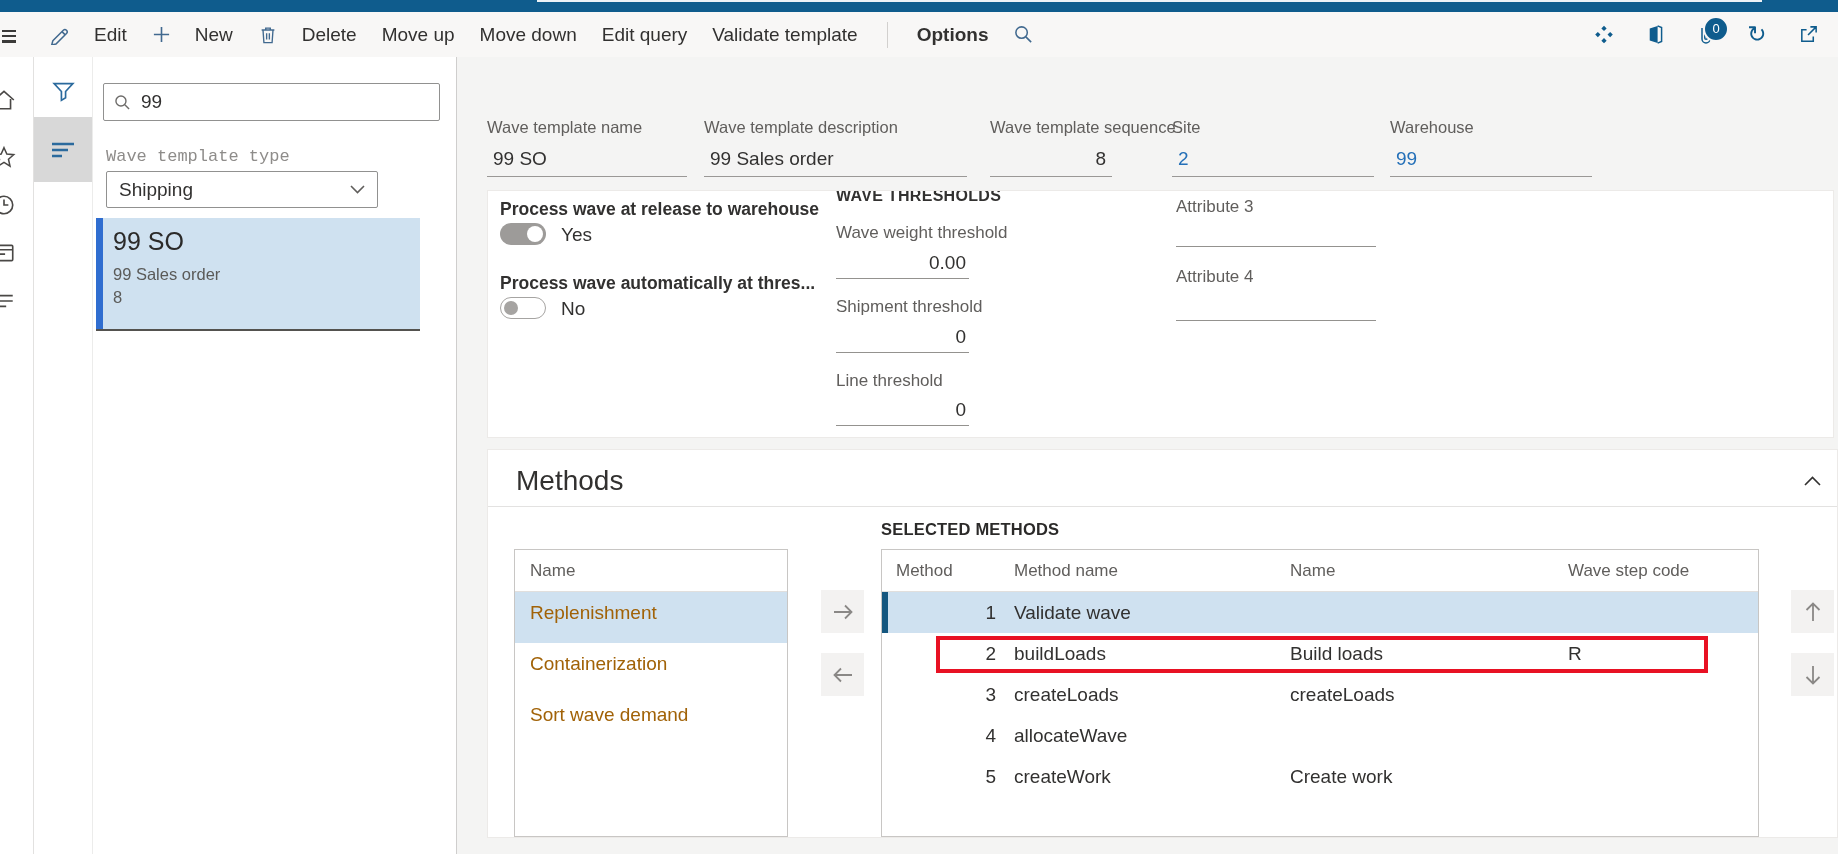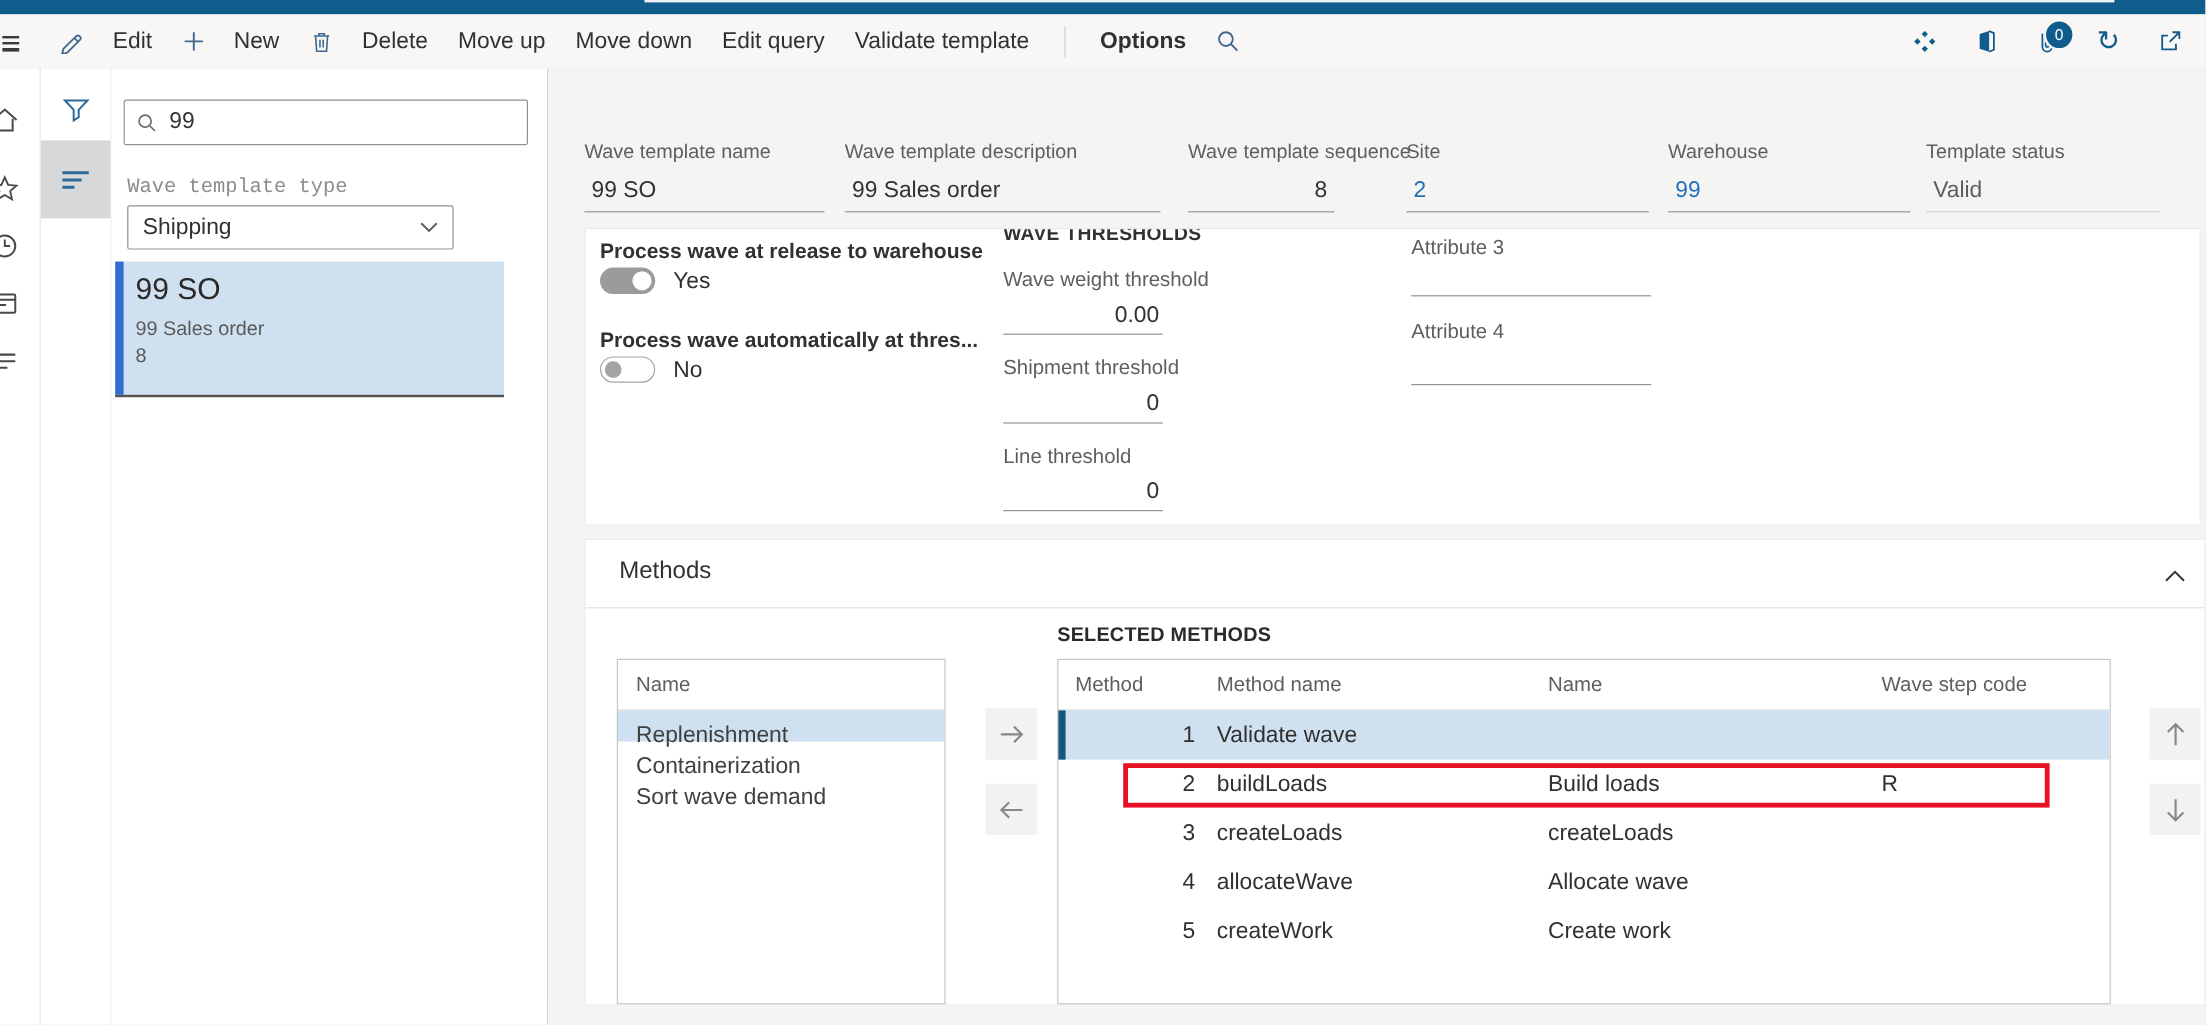--- a/index.html
+++ b/index.html
@@ -59,26 +59,26 @@
   .flabel{position:absolute;font-size:17px;color:#605e5c;white-space:nowrap;}
   .blabel{position:absolute;font-size:17.5px;font-weight:600;color:#323130;white-space:nowrap;}
   .fbox{position:absolute;border-bottom:1px solid #94928f;font-size:19px;color:#323130;
         display:flex;align-items:flex-end;justify-content:flex-end;padding:0 3px 4px 3px;box-sizing:border-box;}
   .toggle{position:absolute;width:46px;height:22px;border-radius:12px;cursor:pointer;}
   .toggle.on{background:#9d9b99;}
   .toggle.on .knob{position:absolute;right:3px;top:3px;width:16px;height:16px;border-radius:50%;background:#fff;}
   .toggle.off{background:#fff;border:1.5px solid #a6a4a2;box-sizing:border-box;}
   .toggle.off .knob{position:absolute;left:3px;top:2.5px;width:14px;height:14px;border-radius:50%;background:#a6a4a2;}
   .tgval{position:absolute;font-size:19px;color:#323130;}
-  .secthead{position:absolute;left:28px;top:15px;font-size:20px;color:#323130;}
+  .secthead{position:absolute;left:28px;top:15px;font-size:28px;color:#323130;}
   .sectline{position:absolute;left:0;top:56px;width:100%;height:1px;background:#e3e2e1;}
   .chev{position:absolute;cursor:pointer;}
   .listbox{position:absolute;left:26px;top:99px;width:274px;height:288px;border:1px solid #c8c6c4;background:#fff;box-sizing:border-box;}
   .lbhead{height:42px;line-height:42px;padding-left:15px;font-size:17px;color:#605e5c;border-bottom:1px solid #e1dfdd;box-sizing:border-box;}
-  .lbrow{height:26px;line-height:41px;padding-left:15px;font-size:19px;color:#404040;cursor:pointer;}
+  .lbrow{height:51px;line-height:41px;padding-left:15px;font-size:19px;color:#a16207;cursor:pointer;}
   .lbrow.sel{background:var(--selection,#cfe1f0);}
   .selmeth{position:absolute;left:393px;top:70px;font-size:16.5px;font-weight:700;color:#2b2a29;letter-spacing:.2px;}
   .grid{position:absolute;left:393px;top:99px;width:878px;height:288px;border:1px solid #c8c6c4;background:#fff;box-sizing:border-box;}
   .grow{display:flex;height:41px;line-height:41px;font-size:19px;position:relative;cursor:pointer;}
   .ghead{display:flex;height:42px;line-height:42px;font-size:17px;color:#605e5c;border-bottom:1px solid #e1dfdd;box-sizing:border-box;}
   .c1{width:118px;box-sizing:border-box;}
   .ghead .c1{padding-left:14px;}
   .grow .c1{text-align:right;padding-right:4px;}
   .c2{width:276px;padding-left:14px;box-sizing:border-box;}
   .c3{width:278px;padding-left:14px;box-sizing:border-box;}
@@ -258,24 +258,20 @@
     <div class="hvalue num">8</div>
   </div>
   <div class="hfield" style="left:1172px;width:202px">
     <div class="hlabel">Site</div>
     <div class="hvalue link">2</div>
   </div>
   <div class="hfield" style="left:1390px;width:202px">
     <div class="hlabel">Warehouse</div>
     <div class="hvalue link">99</div>
   </div>
-  <div class="hfield" style="left:1605px;width:195px">
-    <div class="hlabel">Template status</div>
-    <div class="hvalue ro">Valid</div>
-  </div>
 
   <div class="card" id="card1">
     <div class="blabel" style="left:12px;top:8px">Process wave at release to warehouse</div>
     <div class="toggle on" style="left:12px;top:32px">
         <span class="knob"></span>
       </div>
     <div class="tgval" style="left:73px;top:33px">Yes</div>
     <div class="blabel" style="left:12px;top:82px">Process wave automatically at thres...</div>
     <div class="toggle off" style="left:12px;top:106px">
         <span class="knob"></span>
@@ -351,21 +347,20 @@
       </div>
       <div class="grow">
         <div class="c1">3</div>
         <div class="c2">createLoads</div>
         <div class="c3">createLoads</div>
         <div class="c4"></div>
       </div>
       <div class="grow">
         <div class="c1">4</div>
         <div class="c2">allocateWave</div>
-        <div class="c3">Allocate wave</div>
         <div class="c4"></div>
       </div>
       <div class="grow">
         <div class="c1">5</div>
         <div class="c2">createWork</div>
         <div class="c3">Create work</div>
         <div class="c4"></div>
       </div>
     </div>
 

